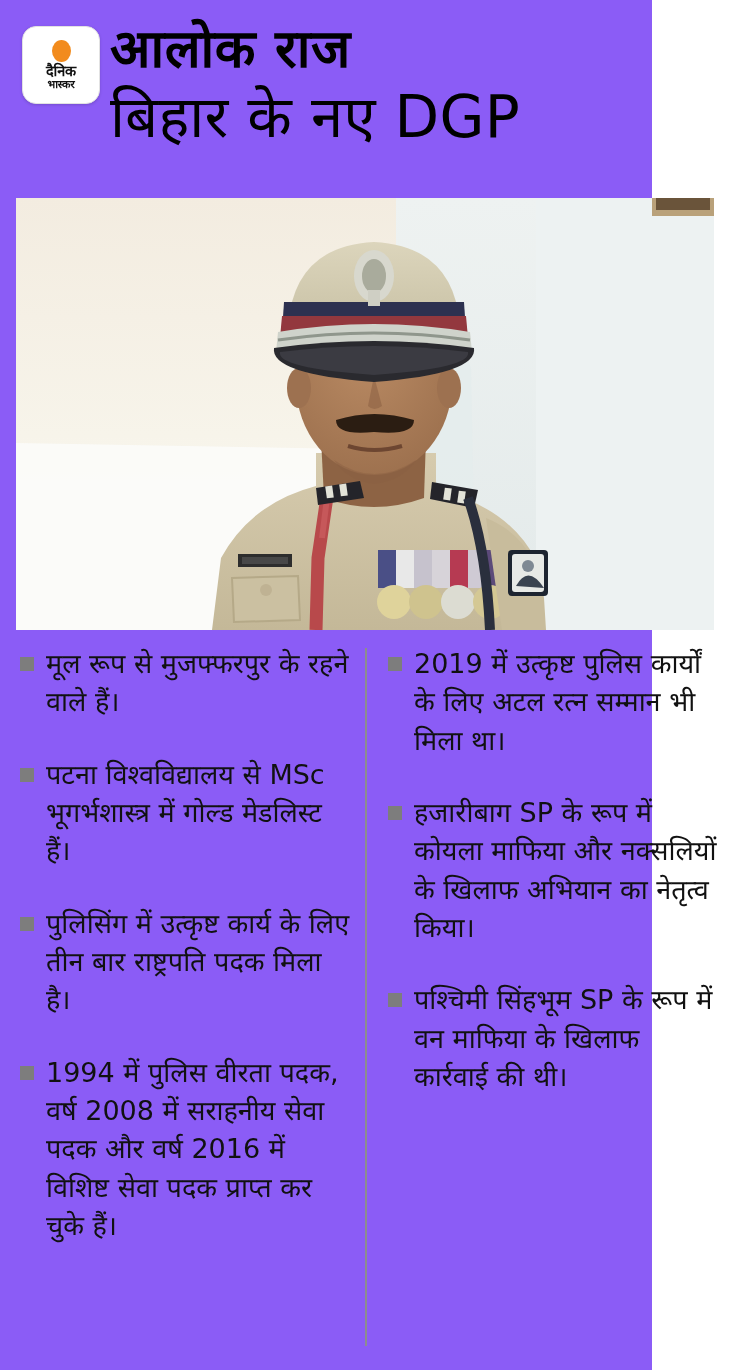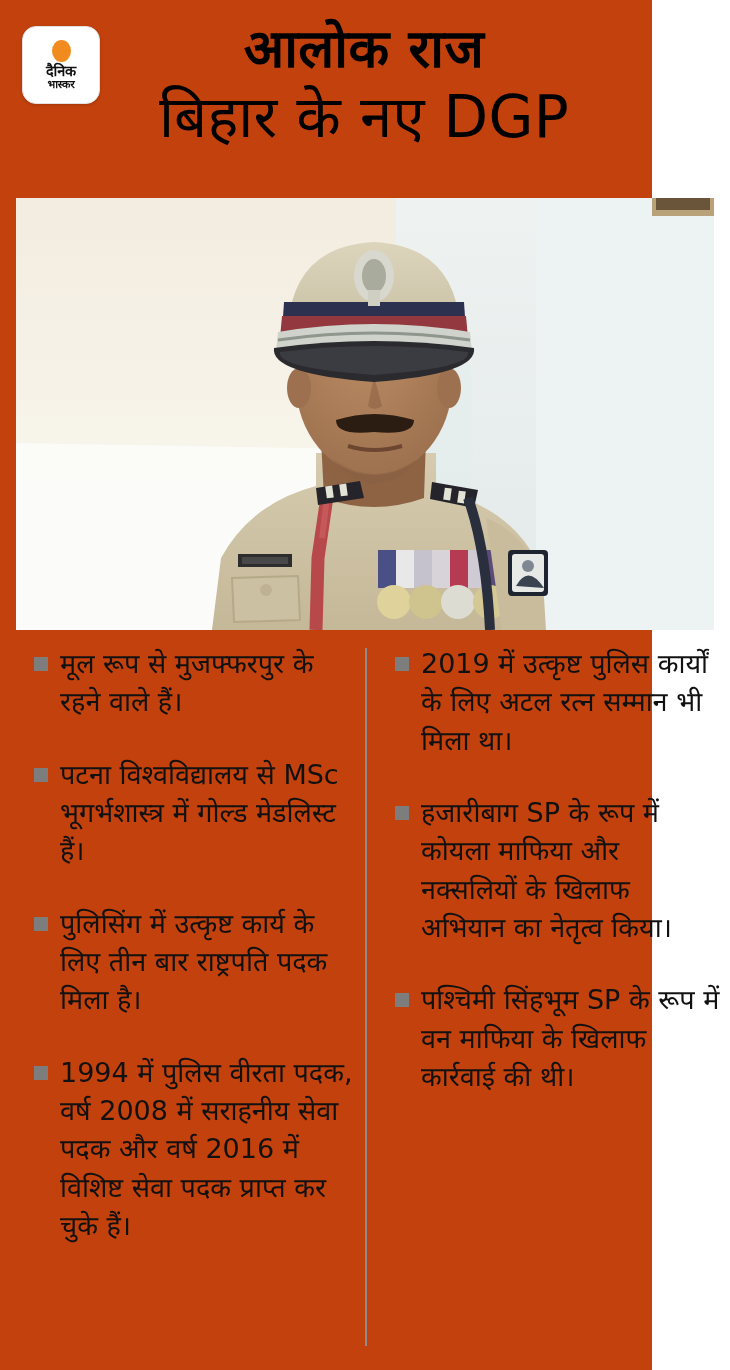--- a/index.html
+++ b/index.html
@@ -3,21 +3,21 @@
 <meta charset="utf-8">
 <title>Alok Raj Bihar DGP Infographic</title>
 <style>
   * { margin:0; padding:0; box-sizing:border-box; }
   html, body {
     width:730px; height:1370px;
     background:#ffffff;
     font-family:"Liberation Sans","DejaVu Sans",sans-serif;
     overflow:hidden;
   }
-  .card { position:relative; width:652px; height:1370px; background:#c2410c;text-decoration:underline; }
+  .card { position:relative; width:652px; height:1370px; background:#8b5cf6;text-decoration:underline; }
 
   
   .header { position:relative; height:190px; }
 
   .logo {
     position:absolute; left:22px; top:26px;
     width:78px; height:78px;
     background:#ffffff;
     border:1px solid #e2e2e2;
     border-radius:14px;
@@ -35,21 +35,20 @@
   .logo-l1, .logo-l2 {
     color:#111; font-weight:bold; letter-spacing:-0.2px;
     line-height:1.02; text-align:center;
     font-family:"DejaVu Sans","Liberation Sans",sans-serif;
   }
   .logo-l1 { font-size:14.5px; }
   .logo-l2 { font-size:11px; }
 
   .titles {
     position:absolute; left:110px; right:34px; top:18px;
-    text-align:center;
   }
   .title-1 {
     font-family:"DejaVu Sans","Liberation Sans",sans-serif;
     font-weight:bold;
     font-size:53px;
     line-height:1.18;
     color:#000;
     letter-spacing:0.5px;
   }
   .title-2 {
@@ -72,21 +71,21 @@
   .photo svg { display:block; width:100%; height:100%; }
 
   
   .body {
     position:absolute; left:0; top:645px;
     width:730px; height:710px;
     display:flex;
   }
   .col {
     flex:1 1 0;
-    padding:0 14px 0 34px;
+    padding:0 14px 0 20px;
   }
   .col-right { padding-left:22px; padding-right:10px; }
 
   .divider {
     position:absolute;
     left:365px; top:648px;
     width:2px; height:698px;
     background:#8d8d8d;
   }
 

